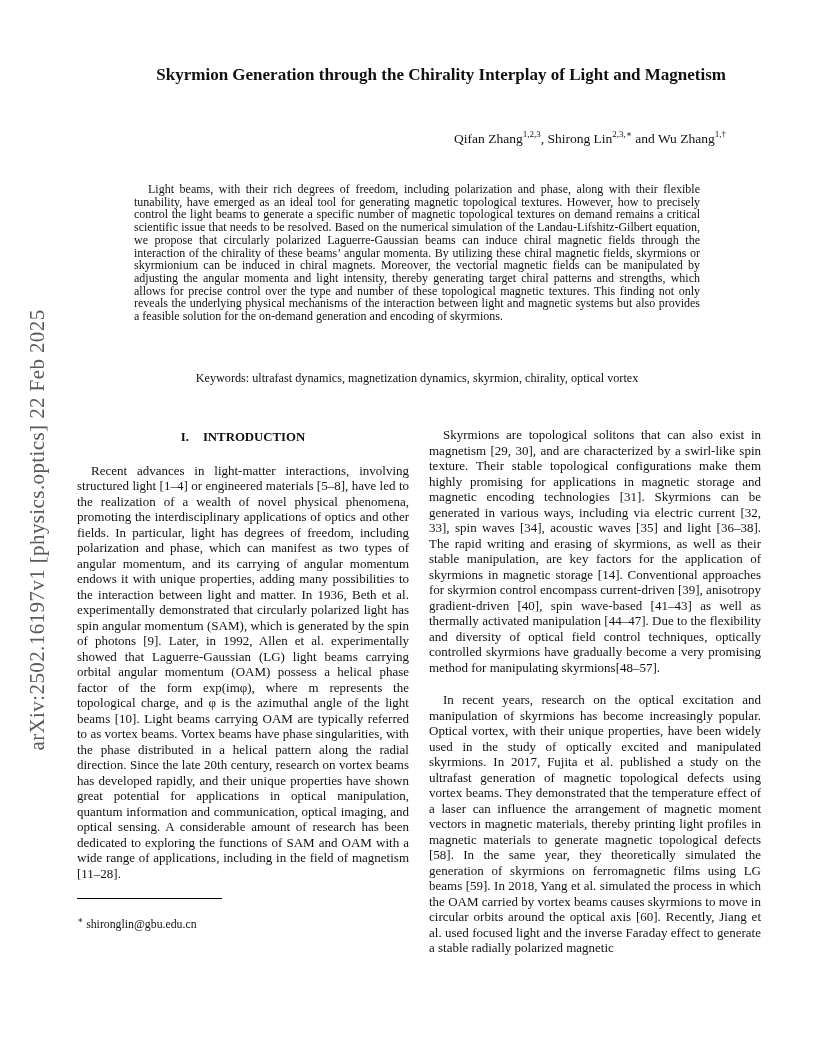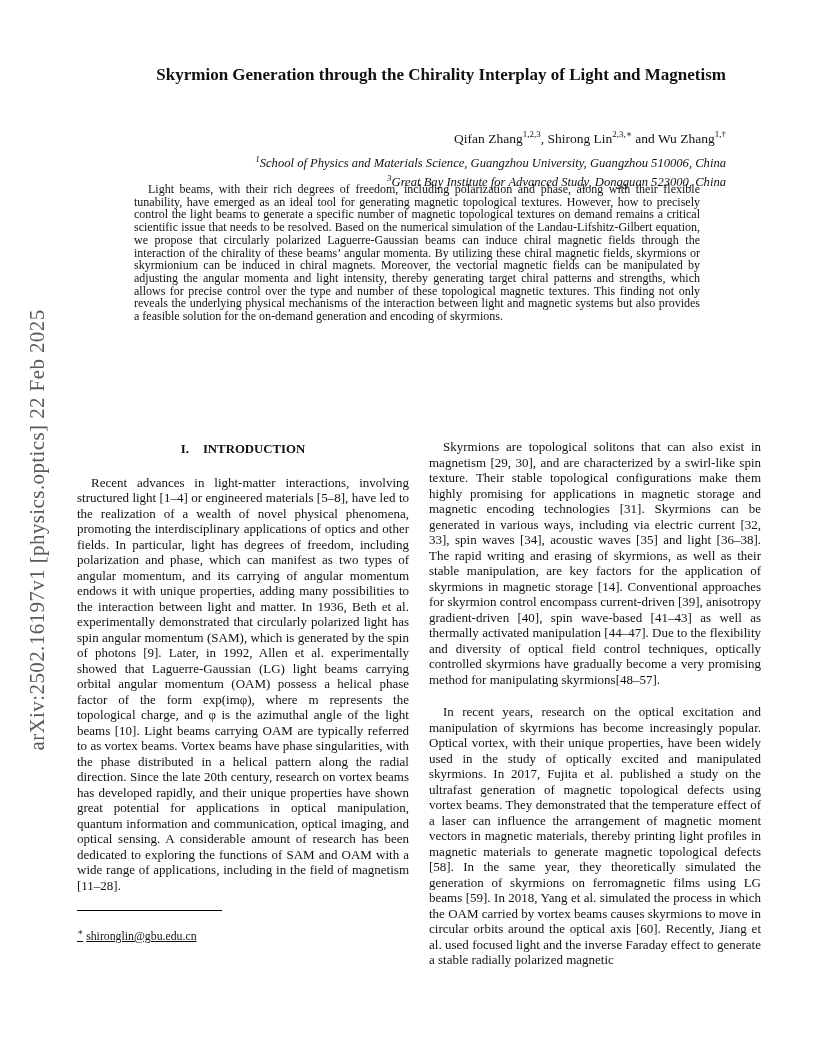--- a/index.html
+++ b/index.html
@@ -39,61 +39,60 @@
     text-align: justify;
   }
   .abstract .abs-text { text-indent: 14px; }
   .keywords {
     position: absolute; top: 371px; left: 134px; width: 566px;
     font-size: 12.2px; text-align: center;
   }
 
   
   .columns {
-    position: absolute; top: 439px; left: 77px; width: 684px;
+    position: absolute; top: 427px; left: 77px; width: 684px;
     display: flex; gap: 20px;
   }
   .col { width: 332px; font-size: 13px; line-height: 15.5px; text-align: justify; }
   .section-heading {
     text-align: center; font-weight: bold; font-size: 12.8px;
     margin-top: 3px; margin-bottom: 17px;
   }
   .section-heading .sec-num { margin-right: 14px; }
   .col p { text-indent: 14px; }
   .col p + p { margin-top: 17px; }
 
   
-  .footnotes { margin-top: 17px; text-decoration: underline; }
+  .footnotes { margin-top: 17px; }
   .fn-rule { width: 145px; border-top: 1px solid #000; margin-bottom: 14px; }
   .fn { font-size: 11.8px; line-height: 15.5px; text-align: left; text-indent: 0; }
   .fn sup { margin-right: 3px; }
 </style>
 </head>
 <body>
 
 <div class="page">
 
   <div class="arxiv-banner">arXiv:2502.16197v1  [physics.optics]  22 Feb 2025</div>
 
   <div class="header">
     <div class="title">Skyrmion Generation through the Chirality Interplay of Light and Magnetism</div>
 
     <div class="authors">
       <span>Qifan Zhang</span><sup>1,2,3</sup><span>, </span><span>Shirong Lin</span><sup>2,3,∗</sup><span> and </span><span>Wu Zhang</span><sup>1,†</sup>
     </div>
 
-    <div class="affil"><sup>1</sup><span>School of Physics and Materials Science, Guangzhou University, Guangzhou 510006, China</span></div>
-    <div class="affil"><sup>3</sup><span>Great Bay Institute for Advanced Study, Dongguan 523000, China</span></div>
 
   </div>
 
   <div class="abstract">
     <div class="abs-text">Light beams, with their rich degrees of freedom, including polarization and phase, along with their flexible tunability, have emerged as an ideal tool for generating magnetic topological textures. However, how to precisely control the light beams to generate a specific number of magnetic topological textures on demand remains a critical scientific issue that needs to be resolved. Based on the numerical simulation of the Landau-Lifshitz-Gilbert equation, we propose that circularly polarized Laguerre-Gaussian beams can induce chiral magnetic fields through the interaction of the chirality of these beams’ angular momenta. By utilizing these chiral magnetic fields, skyrmions or skyrmionium can be induced in chiral magnets. Moreover, the vectorial magnetic fields can be manipulated by adjusting the angular momenta and light intensity, thereby generating target chiral patterns and strengths, which allows for precise control over the type and number of these topological magnetic textures. This finding not only reveals the underlying physical mechanisms of the interaction between light and magnetic systems but also provides a feasible solution for the on-demand generation and encoding of skyrmions.</div>
   </div>
 
+  <div class="keywords">Keywords: ultrafast dynamics, magnetization dynamics, skyrmion, chirality, optical vortex</div>
 
   <div class="columns">
 
     <div class="col">
       <div class="section-heading">
         <span class="sec-num">I.</span><span>INTRODUCTION</span>
       </div>
       <p>Recent advances in light-matter interactions, involving structured light [1–4] or engineered materials [5–8], have led to the realization of a wealth of novel physical phenomena, promoting the interdisciplinary applications of optics and other fields. In particular, light has degrees of freedom, including polarization and phase, which can manifest as two types of angular momentum, and its carrying of angular momentum endows it with unique properties, adding many possibilities to the interaction between light and matter. In 1936, Beth et al. experimentally demonstrated that circularly polarized light has spin angular momentum (SAM), which is generated by the spin of photons [9]. Later, in 1992, Allen et al. experimentally showed that Laguerre-Gaussian (LG) light beams carrying orbital angular momentum (OAM) possess a helical phase factor of the form exp(imφ), where m represents the topological charge, and φ is the azimuthal angle of the light beams [10]. Light beams carrying OAM are typically referred to as vortex beams. Vortex beams have phase singularities, with the phase distributed in a helical pattern along the radial direction. Since the late 20th century, research on vortex beams has developed rapidly, and their unique properties have shown great potential for applications in optical manipulation, quantum information and communication, optical imaging, and optical sensing. A considerable amount of research has been dedicated to exploring the functions of SAM and OAM with a wide range of applications, including in the field of magnetism [11–28].</p>
 
       <div class="footnotes">

